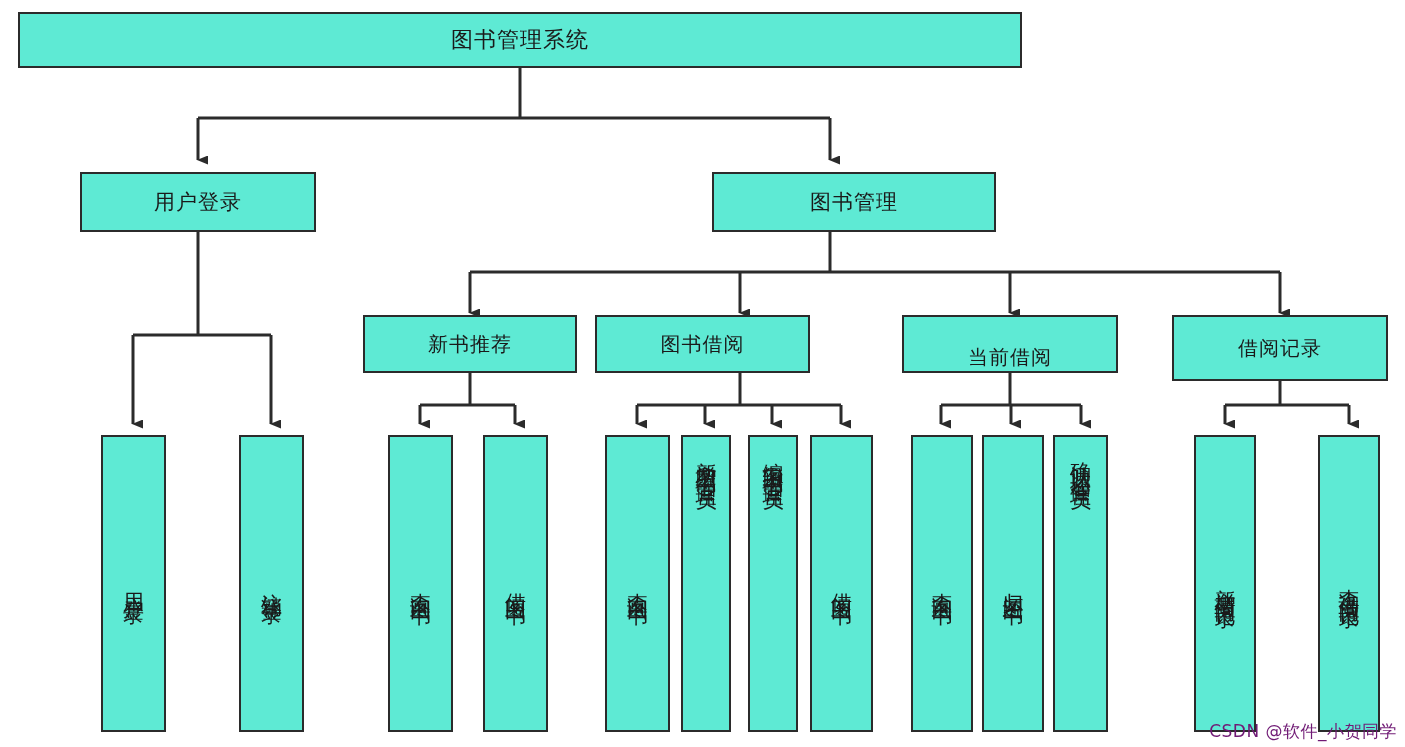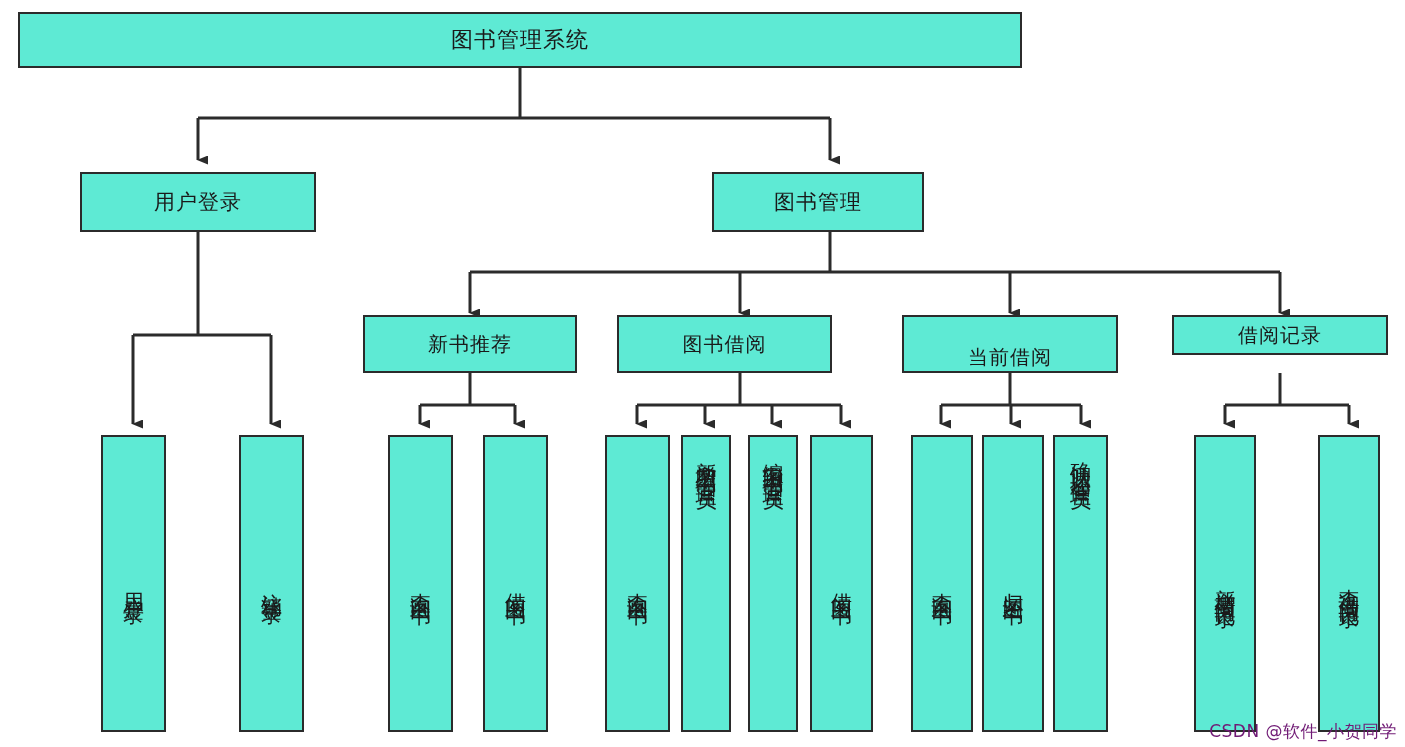--- a/index.html
+++ b/index.html
@@ -131,34 +131,34 @@
     </g>
   </svg>
 
   <div class="node root" style="left:18px; top:12px; width:1004px; height:56px;">
     <span class="hlabel">图书管理系统</span>
   </div>
 
   <div class="node level2" style="left:80px; top:172px; width:236px; height:60px;">
     <span class="hlabel">用户登录</span>
   </div>
-  <div class="node level2" style="left:712px; top:172px; width:212px; height:60px;">
+  <div class="node level2" style="left:712px; top:172px; width:284px; height:60px;">
     <span class="hlabel">图书管理</span>
   </div>
 
   <div class="node level3" style="left:363px; top:315px; width:214px; height:58px;">
     <span class="hlabel">新书推荐</span>
   </div>
-  <div class="node level3" style="left:617px; top:315px; width:215px; height:58px;">
+  <div class="node level3" style="left:595px; top:315px; width:215px; height:58px;">
     <span class="hlabel">图书借阅</span>
   </div>
   <div class="node level3" style="left:902px; top:315px; width:216px; height:58px;align-items:flex-end;">
     <span class="hlabel">当前借阅</span>
   </div>
-  <div class="node level3" style="left:1172px; top:315px; width:216px; height:40px;">
+  <div class="node level3" style="left:1172px; top:315px; width:216px; height:66px;">
     <span class="hlabel">借阅记录</span>
   </div>
 
   <div class="node leaf" style="left:101px; top:435px; width:65px; height:297px;">
     <span class="vlabel">用户登录</span>
   </div>
   <div class="node leaf" style="left:239px; top:435px; width:65px; height:297px;">
     <span class="vlabel">注销登录</span>
   </div>
 

